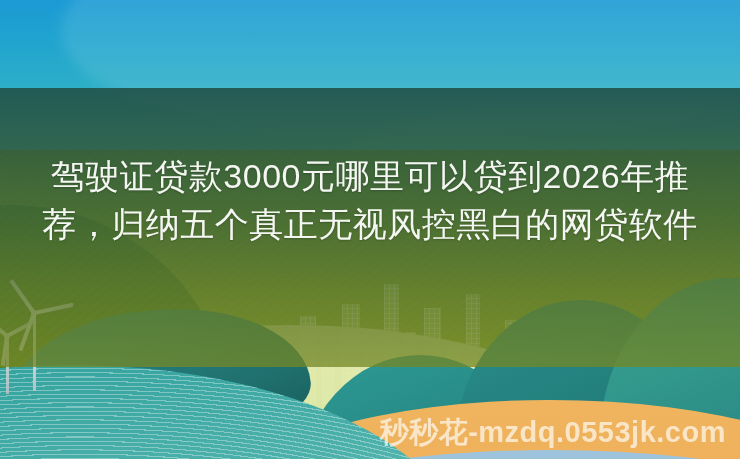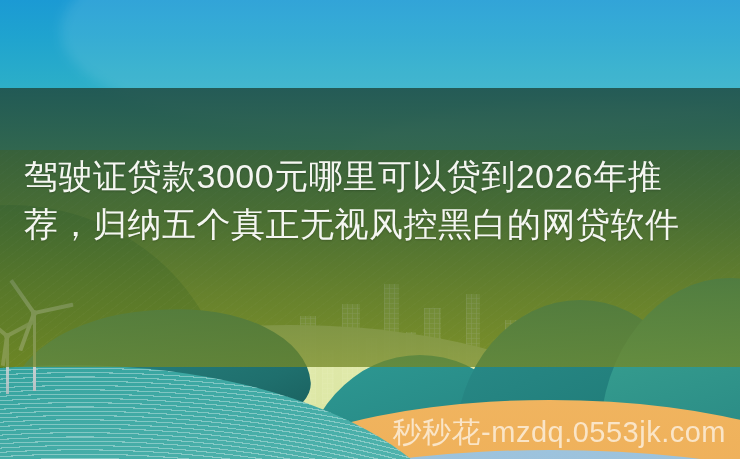--- a/index.html
+++ b/index.html
@@ -239,39 +239,40 @@
   }
 
   
   .title {
     position: absolute;
     left: 0;
     top: 152px;
     width: 740px;
     padding: 0 24px;
     box-sizing: border-box;
+    text-align: center;
     color: #f4f6f1;
     font-size: 34px;
     line-height: 48px;
     letter-spacing: 0.5px;
     font-weight: 400;
     white-space: pre-line;
     text-shadow: 0 1px 2px rgba(0,0,0,0.22);
   }
 
   
   .watermark {
     position: absolute;
     right: 14px;
     bottom: 8px;
     color: rgba(255,255,255,0.66);
     font-size: 29px;
     line-height: 38px;
     letter-spacing: 0.5px;
-    font-weight: 400;
+    font-weight: 700;
     white-space: nowrap;
   }
 </style>
 </head>
 <body>
 
 <div id="stage">
 
   <div class="bg-layer">
 

